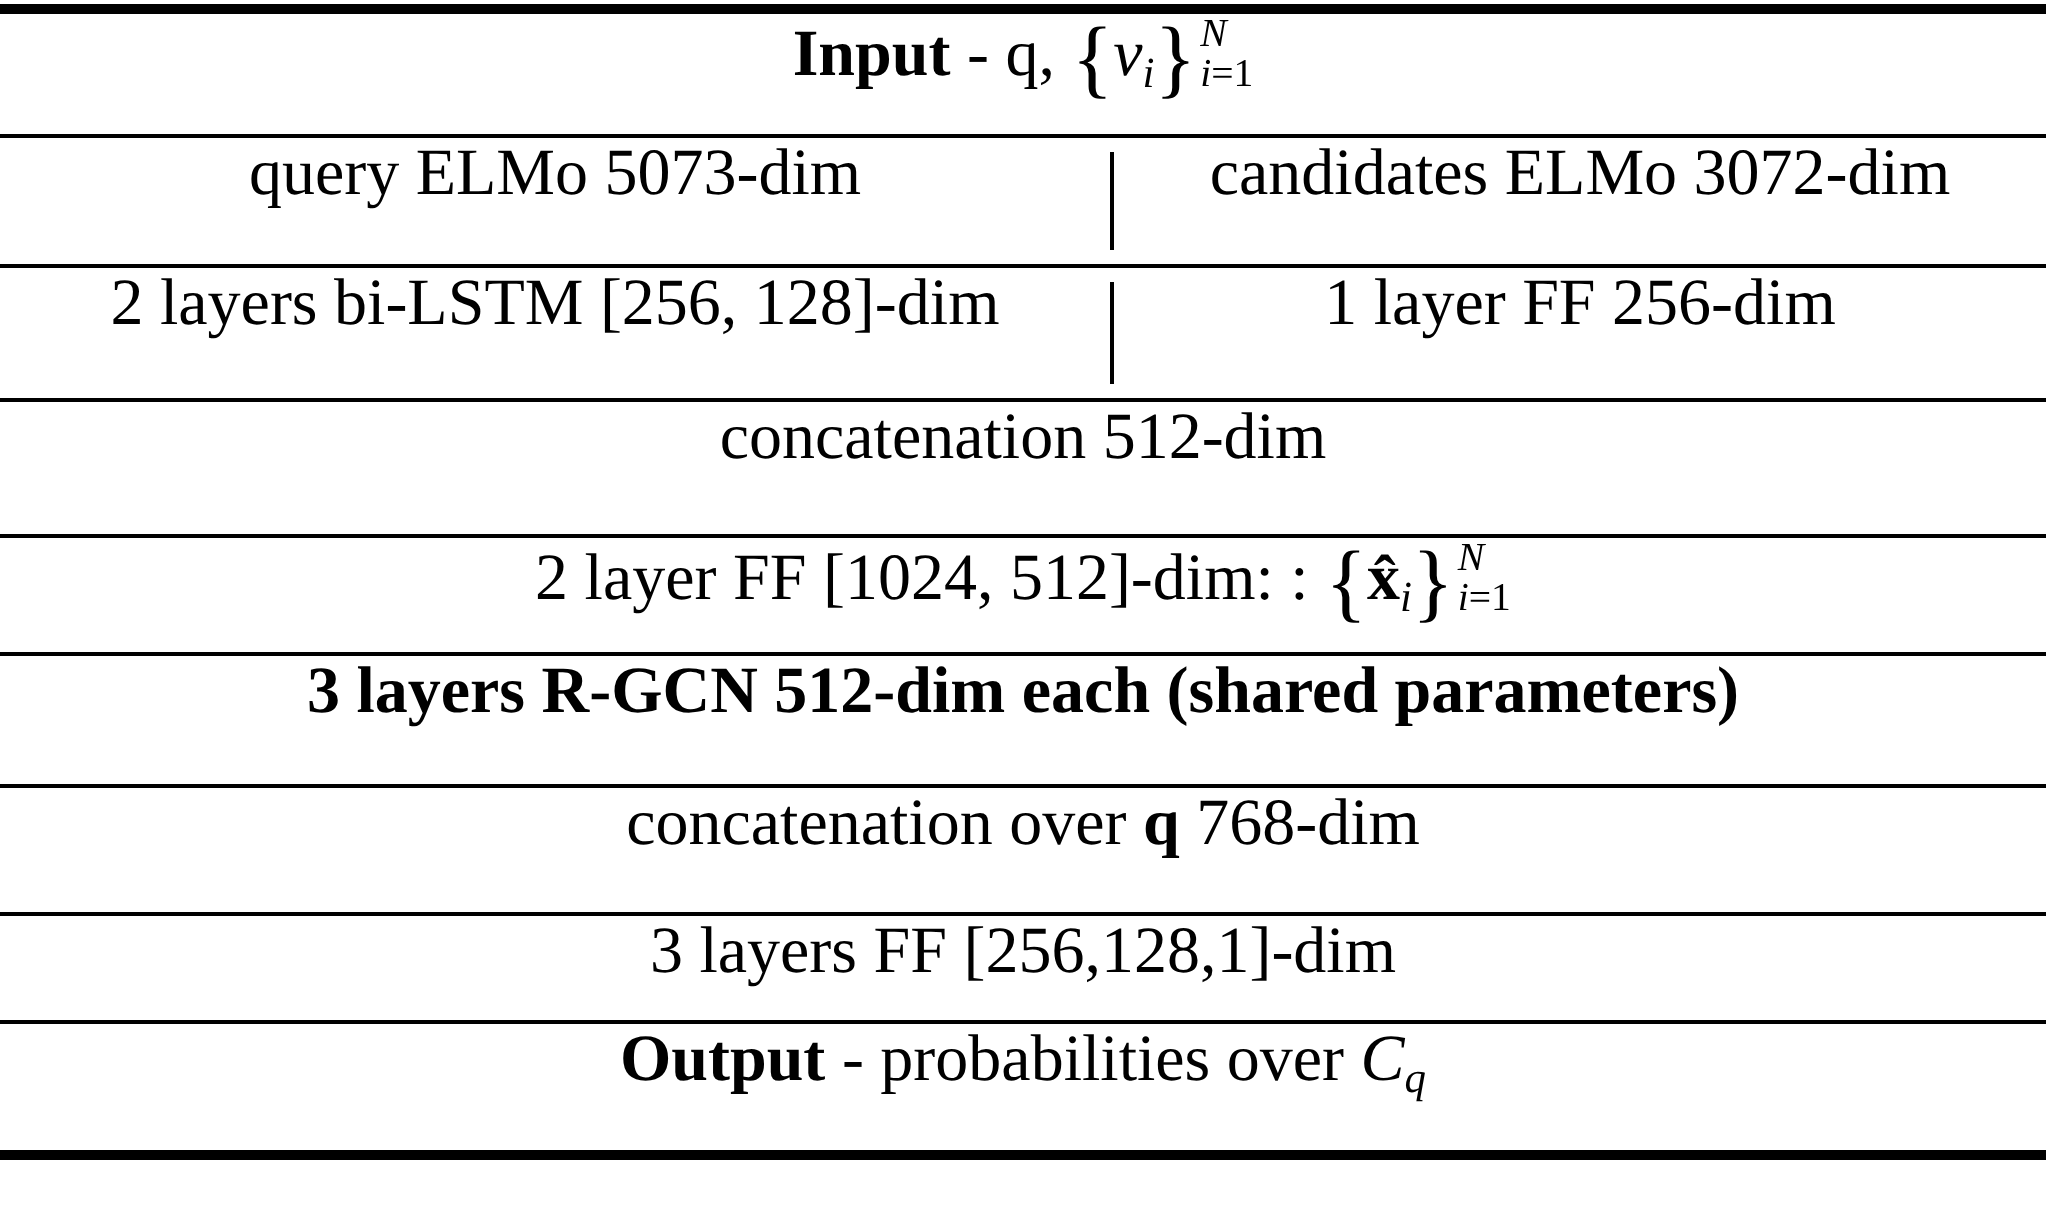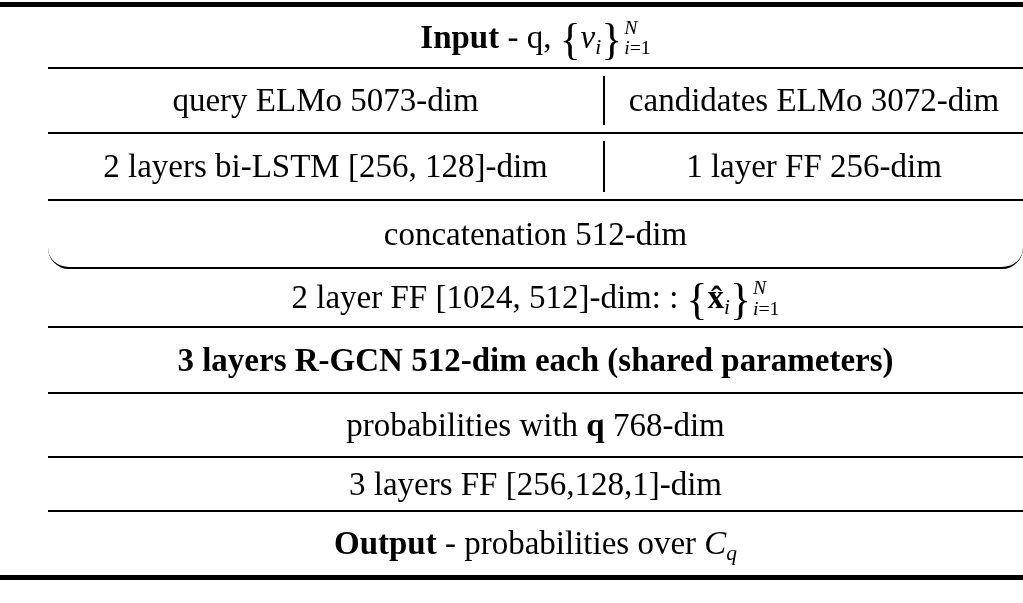--- a/index.html
+++ b/index.html
@@ -22,25 +22,24 @@
     margin-top:2px;
     border-top:5px solid #000000;
     border-bottom:5px solid #000000;
     font-family:"Liberation Serif","DejaVu Serif",serif;
     font-size:33px;
     color:#000000;
     box-sizing:border-box;
   }
   .row{
     display:flex;
-    align-items:center;
+    align-items:flex-start;
     border-bottom:2px solid #000000;
     box-sizing:border-box;
     position:relative;
-    margin-left:48px;
   }
   .row:last-child{
     border-bottom:none;
     border-radius:17px;
   }
   .cell{
     text-align:center;
     white-space:nowrap;
   }
   .cell.single{width:100%;}
@@ -92,34 +91,34 @@
       <div class="row" style="height: 65px;">
         <div class="cell left"><span>query ELMo 5073-dim</span></div>
         <div class="vdiv"></div>
         <div class="cell right"><span>candidates ELMo 3072-dim</span></div>
       </div>
       <div class="row" style="height: 67px;">
         <div class="cell left"><span>2 layers bi-LSTM [256, 128]-dim</span></div>
         <div class="vdiv"></div>
         <div class="cell right"><span>1 layer FF 256-dim</span></div>
       </div>
-      <div class="row" style="height: 68px; border-radius: 21px;">
+      <div class="row" style="height: 68px;">
         <div class="cell single"><span>concatenation 512-dim</span></div>
       </div>
       <div class="row" style="height: 59px;">
         <div class="cell single"><span>2 layer FF [1024, 512]-dim: : </span><span class="brace">{</span><b>x̂</b><sub class="msub">i</sub><span class="brace">}</span><span class="stack">
             <span class="top"><i>N</i></span>
             <span class="bot"><i>i</i>=1</span>
           </span></div>
       </div>
       <div class="row" style="height: 66px; font-weight: bold;">
         <div class="cell single"><span>3 layers R-GCN 512-dim each (shared parameters)</span></div>
       </div>
       <div class="row" style="height: 64px;">
-        <div class="cell single"><span>probabilities with </span><b>q</b><span> 768-dim</span></div>
+        <div class="cell single"><span>concatenation over </span><b>q</b><span> 768-dim</span></div>
       </div>
       <div class="row" style="height: 54px;">
         <div class="cell single"><span>3 layers FF [256,128,1]-dim</span></div>
       </div>
       <div class="row" style="height: 63px;">
         <div class="cell single"><b>Output</b><span> - probabilities over </span><i>C</i><sub class="msub">q</sub></div>
       </div>
     </div>
 </div>
 

